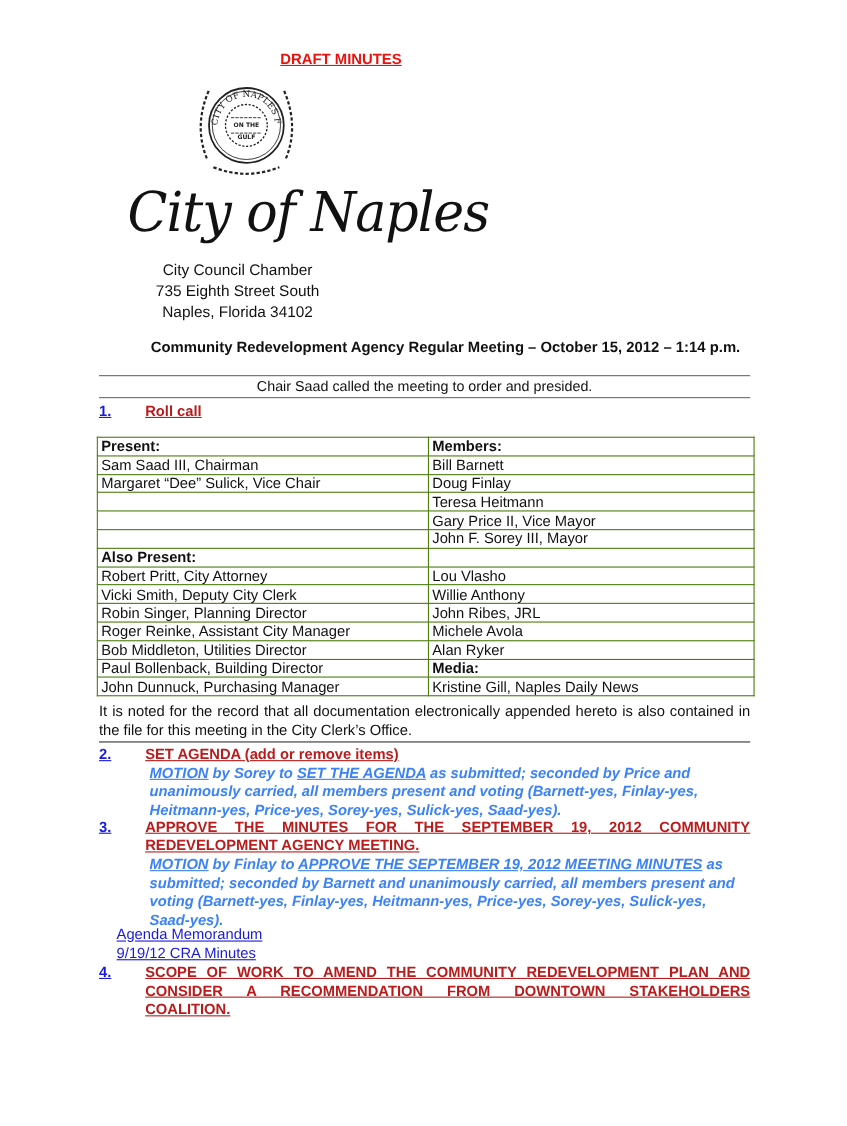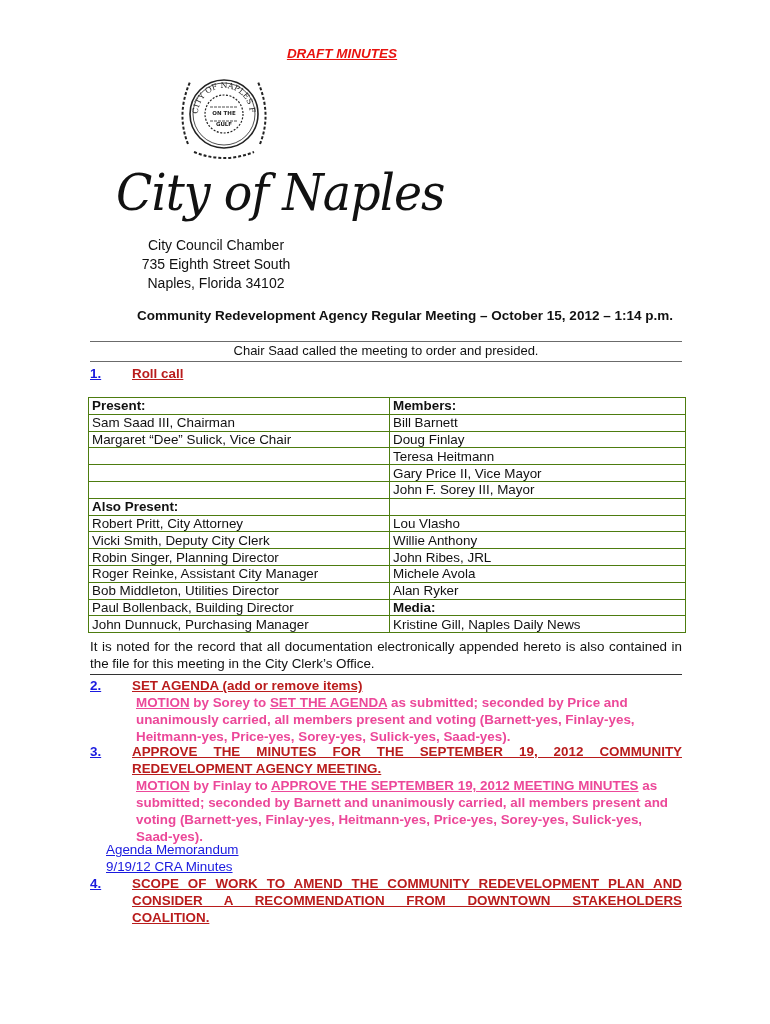--- a/index.html
+++ b/index.html
@@ -1,39 +1,39 @@
 <!DOCTYPE html>
 <html><head>
 <meta charset="utf-8">
 <style>
   html, body { margin: 0; padding: 0; background: #ffffff; }
   body { width: 770px; height: 1024px; position: relative; overflow: hidden;
          font-family: "Liberation Sans", sans-serif; color: #111111; font-size: 13.4px; }
   .abs { position: absolute; }
   .draft { left: 0; width: 620px; top: 46px; text-align: center; color: #e8130f;
-           font-weight: bold; font-style: italic; text-decoration: underline; font-size: 13.5px; padding-left: 32px; }
+           font-weight: bold; text-decoration: underline; font-size: 13.5px; }
   .seal { left: 172px; top: 64px; width: 104px; height: 104px; }
   .script { left: 116px; top: 168px; font-family: "DejaVu Serif", serif; font-style: italic;
             font-size: 50px; letter-spacing: -1px; color: #111; line-height: 1; transform: scaleX(0.95); transform-origin: left; }
   .addr { left: 136px; top: 236px; font-size: 14px; line-height: 19px; text-align: center; width: 160px; }
   .meeting { left: 0; width: 770px; top: 308px; text-align: center; font-weight: bold; font-size: 13.5px; margin-left: 20px; }
   .rule { left: 90px; width: 592px; height: 1px; background: #6b6b6b; }
   .called { left: 90px; width: 592px; top: 343px; text-align: center; font-size: 13px; }
   .link { color: #1a1adf; text-decoration: underline; }
   .rollcall { top: 365px; left: 90px; font-weight: bold; }
   table.roll { position: absolute; left: 88px; top: 397px; width: 598px; border-collapse: collapse; font-size: 13.4px; }
   table.roll td { border: 1px solid #4d7c0f; padding: 0 3px; height: 15.8px; line-height: 15px; white-space: nowrap; }
   table.roll td.l { width: 294px; }
   .b { font-weight: bold; }
   .note { left: 90px; width: 592px; top: 638px; font-weight: normal; font-size: 13.4px; line-height: 17px; text-align: justify; }
   .note-rule { left: 90px; width: 592px; top: 674px; height: 1px; background: #333; }
   .item { left: 90px; width: 592px; font-weight: bold; font-size: 13.4px; line-height: 17px; }
   .item .num { display: inline-block; width: 42px; }
   .item .title { color: #b91c1c; text-decoration: underline; }
-  .motion { left: 136px; width: 546px; font-weight: bold; font-size: 13.4px; line-height: 17px; color: #ec4899; }
+  .motion { left: 136px; width: 546px; font-weight: bold; font-style: italic; font-size: 13.4px; line-height: 17px; color: #3b82f6; }
   .motion u { text-decoration: underline; }
   .just { text-align: justify; text-align-last: justify; }
   .plain-link { left: 90px; font-size: 13.4px; line-height: 17px; color: #1a1adf; text-decoration: underline; margin-left: 16px; }
 </style>
 </head>
 <body>
 
 <div class="abs draft">DRAFT MINUTES</div>
 
 <div class="abs seal">

